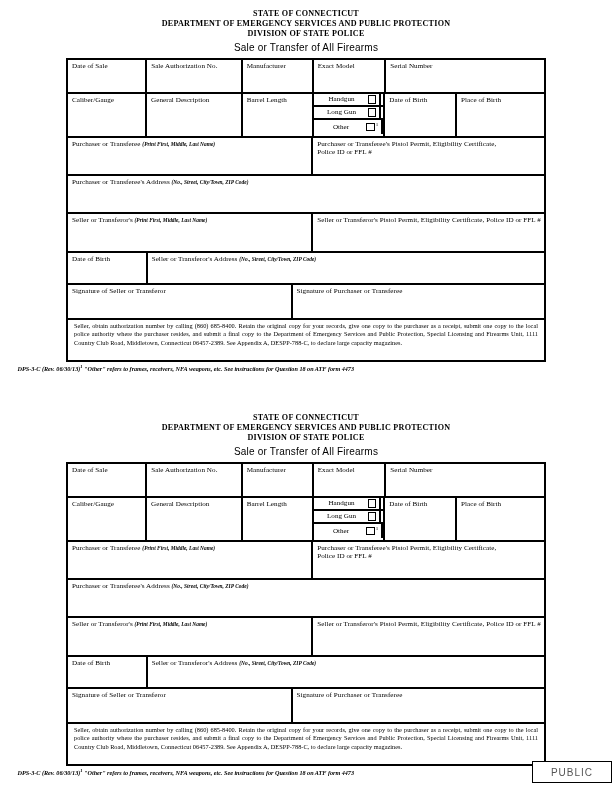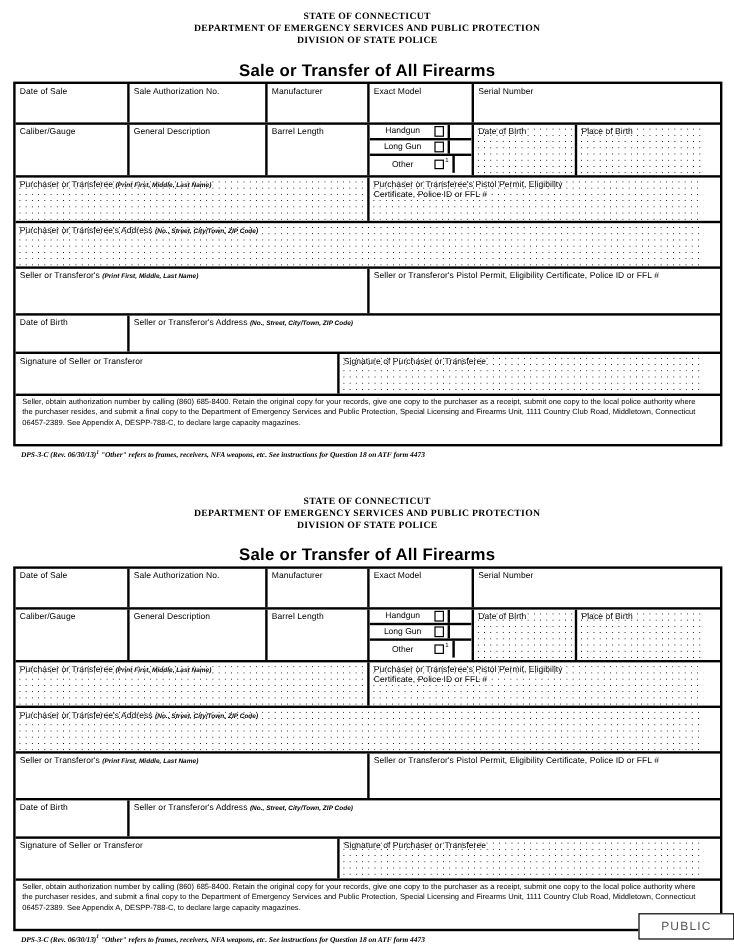--- a/index.html
+++ b/index.html
@@ -33,35 +33,36 @@
     font-family: "Liberation Serif", serif;
     font-weight: bold;
     font-size: 8.1px;
     letter-spacing: 0.25px;
     line-height: 10.2px;
     white-space: nowrap;
   }
   .hdr-line.l2 { font-size: 8.1px; }
   .form-subtitle {
     font-family: "Liberation Sans", sans-serif;
-    font-weight: bold;
-    font-size: 14px;
+    font-weight: normal;
+    font-size: 10px;
     line-height: 14px;
     letter-spacing: 0.2px;
-    margin-top: 11px;
+    margin-top: 1px;
   }
 
   
   .form-table {
     position: relative;
     margin: 3px auto 0 auto;
-    width: 591px;
+    width: 480px;
     border: 2px solid #000;
     box-sizing: border-box;
     background: #fff;
+    font-family: Liberation Serif, serif;
   }
   .trow {
     position: relative;
     display: flex;
     width: 100%;
     box-sizing: border-box;
     border-bottom: 2px solid #000;
   }
   .trow.last { border-bottom: none; }
   .tcell {

